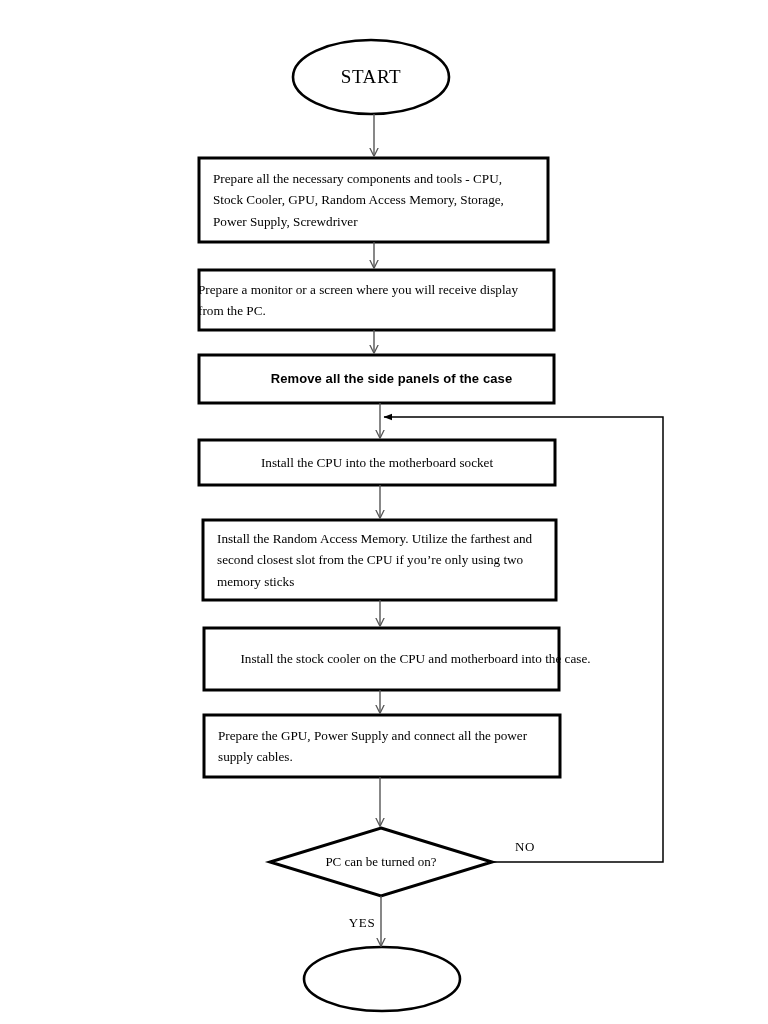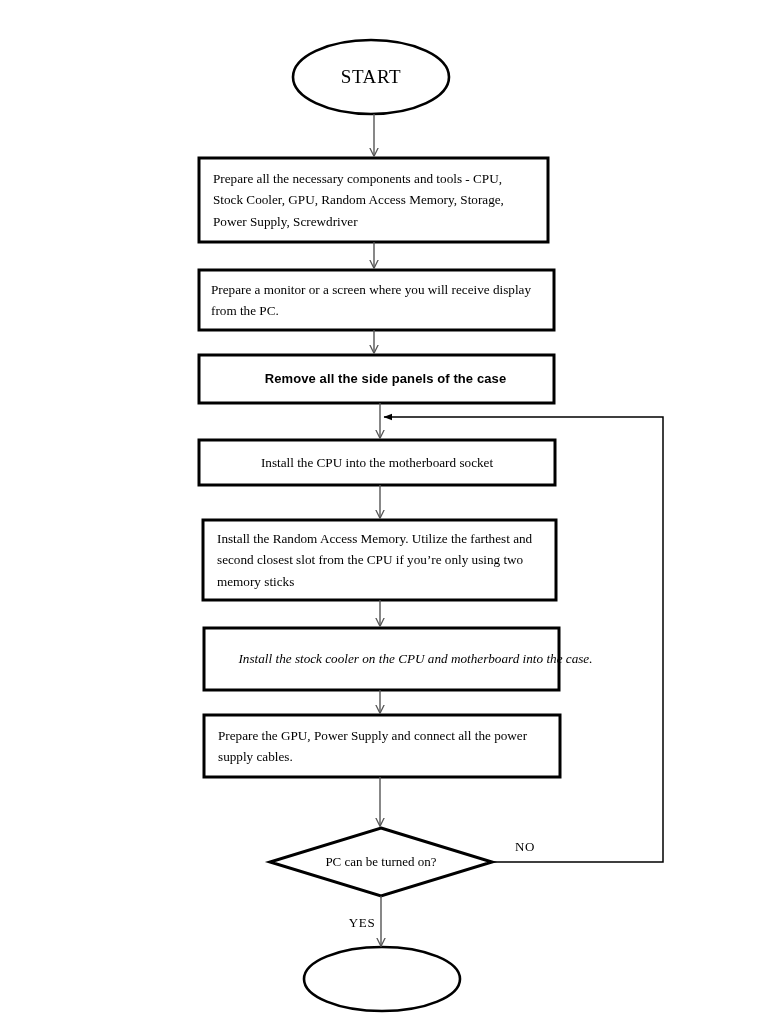--- a/index.html
+++ b/index.html
@@ -99,29 +99,29 @@
     <line x1="380" y1="777" x2="380" y2="826" stroke="#555555" stroke-width="1.4" marker-end="url(#thin-arrow)"></line>
     <line x1="381" y1="896" x2="381" y2="946" stroke="#555555" stroke-width="1.4" marker-end="url(#thin-arrow)"></line>
 
     <path d="M 492 862 L 663 862 L 663 417 L 384 417" fill="none" stroke="#000000" stroke-width="1.5" marker-end="url(#solid-arrow)"></path>
   </svg>
 
   <div class="node-text terminator-label" style="left:293px; top:40px; width:156px; height:74px;">START</div>
 
   <div class="node-text process-label" style="left:199px; top:158px; width:349px; height:84px;">Prepare all the necessary components and tools - CPU, Stock Cooler, GPU, Random Access Memory, Storage, Power Supply, Screwdriver</div>
 
-  <div class="node-text process-label" style="left:197px; top:270px; width:355px; height:60px;">Prepare a monitor or a screen where you will receive display from the PC.</div>
+  <div class="node-text process-label" style="left:184px; top:270px; width:355px; height:60px;">Prepare a monitor or a screen where you will receive display from the PC.</div>
 
-  <div class="node-text process-label bold-sans" style="left:208px; top:355px; width:355px; height:48px;">Remove all the side panels of the case</div>
+  <div class="node-text process-label bold-sans" style="left:214px; top:355px; width:355px; height:48px;">Remove all the side panels of the case</div>
 
   <div class="node-text process-label" style="left:199px; top:440px; width:356px; height:45px;">Install the CPU into the motherboard socket</div>
 
   <div class="node-text process-label" style="left:203px; top:520px; width:353px; height:80px;">Install the Random Access Memory. Utilize the farthest and second closest slot from the CPU if you’re only using two memory sticks</div>
 
-  <div class="node-text process-label" style="left:204px; top:628px; width:423px; height:62px;font-style:italic;">Install the stock cooler on the CPU and motherboard into the case.</div>
+  <div class="node-text process-label" style="left:204px; top:628px; width:423px; height:62px;">Install the stock cooler on the CPU and motherboard into the case.</div>
 
   <div class="node-text process-label" style="left:204px; top:715px; width:356px; height:62px;">Prepare the GPU, Power Supply and connect all the power supply cables.</div>
 
   <div class="node-text decision-label" style="left:287px; top:846px; width:188px; height:32px;">PC can be turned on?</div>
 
   <div class="node-text branch-label" style="left:505px; top:837px; width:40px; height:20px;">NO</div>
 
   <div class="node-text branch-label" style="left:341px; top:913px; width:42px; height:20px;">YES</div>
 
 

